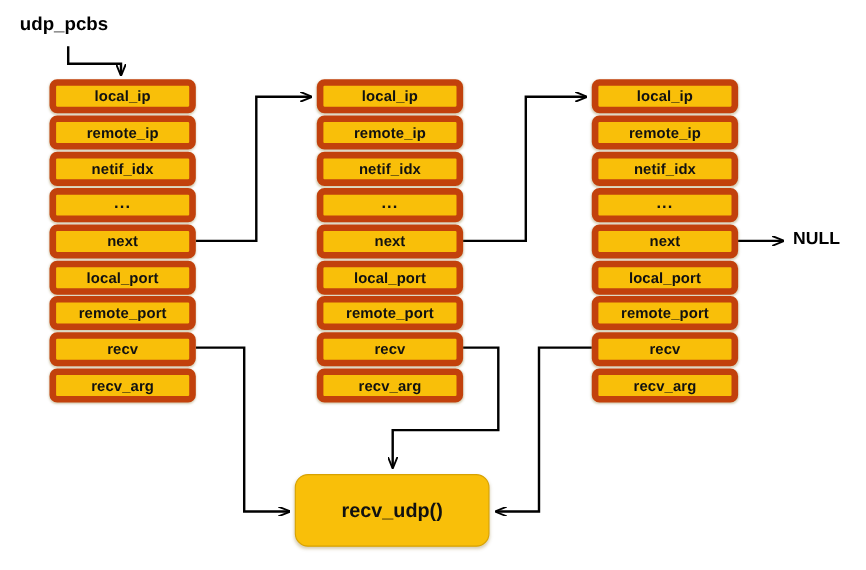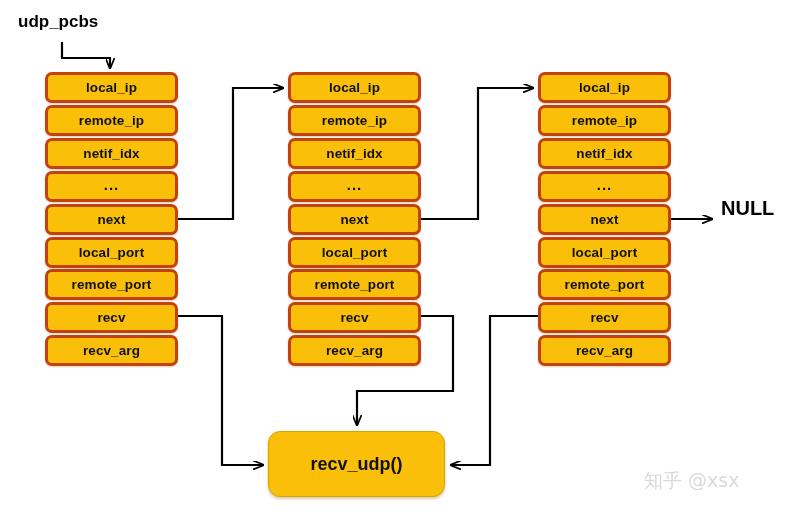--- a/index.html
+++ b/index.html
@@ -29,21 +29,21 @@
     position: absolute;
     width: 133px;
   }
   .field {
     position: absolute;
     left: 0;
     width: 133px;
     height: 31px;
     box-sizing: border-box;
     background: #F9BF09;
-    border: 3px solid #c2410c;
+    border: 6px solid #c2410c;
     border-radius: 7px;
     box-shadow: 0 1px 2px rgba(120,90,0,0.30);
     display: flex;
     align-items: center;
     justify-content: center;
     font-size: 13.5px;
     font-weight: bold;
     color: #111111;
     letter-spacing: 0.1px;
     white-space: nowrap;
@@ -77,22 +77,22 @@
     font-weight: bold;
     color: #000000;
     white-space: nowrap;
   }
   #head-label {
     left: 18px;
     top: 12px;
   }
   #null-label {
     left: 721px;
-    top: 197px;
-    font-size: 20px;
+    top: 209px;
+    font-size: 16px;
     text-align: right;
   }
   #watermark {
     position: absolute;
     left: 644px;
     top: 468px;
     font-size: 19px;
     color: #d9d9d9;
     font-weight: normal;
     white-space: nowrap;
@@ -161,15 +161,14 @@
     <div class="field" style="top:165px;">local_port</div>
     <div class="field" style="top:197px;">remote_port</div>
     <div class="field" style="top:230px;">recv</div>
     <div class="field" style="top:263px;">recv_arg</div>
   </div>
 
   <div class="plain-label" id="null-label">NULL</div>
 
   <div id="recv-udp-box">recv_udp()</div>
 
-  <div id="watermark">知乎 @xsx</div>
 
 </div>
 
 </body></html>

